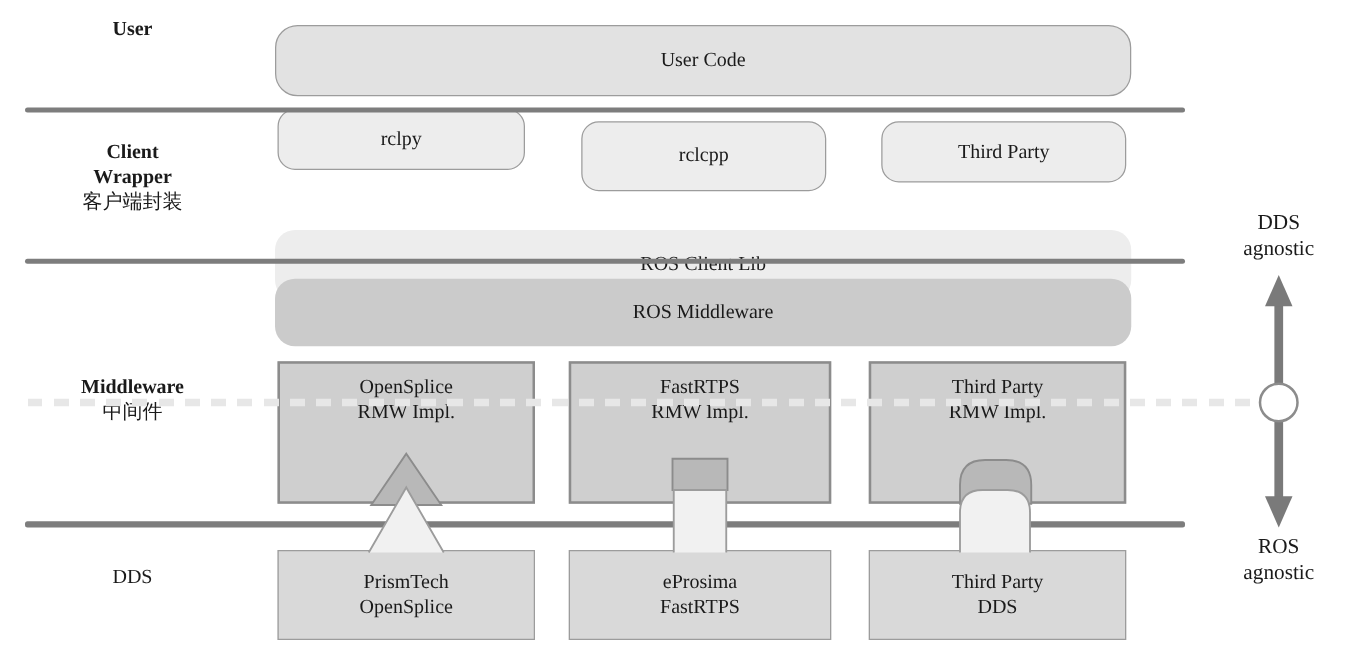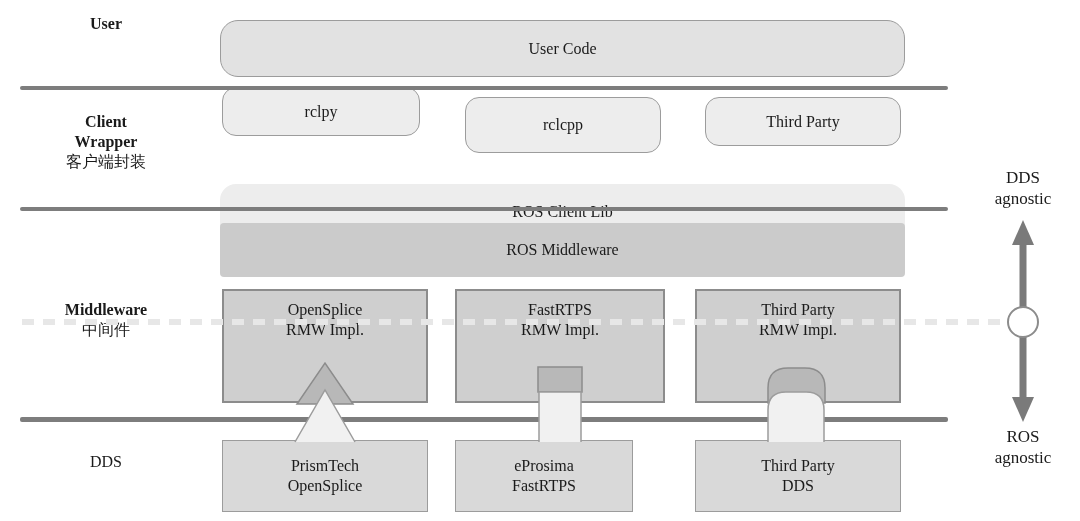--- a/index.html
+++ b/index.html
@@ -26,32 +26,32 @@
   
   .box{position:absolute;display:flex;align-items:center;justify-content:center;
     font-size:16px;text-align:center;z-index:1;box-sizing:border-box;}
   .rounded-big{border:1.5px solid var(--c-box-border,#9c9c9c);border-radius:18px;}
   .rounded-sm{border:1.5px solid var(--c-box-border,#9c9c9c);border-radius:14px;}
   .user-code{left:220px;top:20px;width:685px;height:57px;background:var(--c-box-light,#e2e2e2);}
   .rclpy{left:222px;top:87px;width:198px;height:49px;background:var(--c-box-lightest,#ededed);}
   .rclcpp{left:465px;top:97px;width:196px;height:56px;background:var(--c-box-lightest,#ededed);}
   .thirdparty{left:705px;top:97px;width:196px;height:49px;background:var(--c-box-lightest,#ededed);}
   .rcl{left:220px;top:152px;width:685px;height:56px;background:var(--c-box-lightest,#ededed);border-radius:16px;margin-top:32px;}
-  .rmwbar{left:220px;top:223px;width:685px;height:54px;background:var(--c-box-mid,#cbcbcb);border-radius:4px;}
+  .rmwbar{left:220px;top:223px;width:685px;height:54px;background:var(--c-box-mid,#cbcbcb);border-radius:16px;}
   
   .rmw{border:2px solid var(--c-box-border-dark,#8c8c8c);background:var(--c-box-rmw,#cfcfcf);
     top:289px;height:114px;align-items:flex-start;padding-top:9px;line-height:20px;}
   .rmw1{left:222px;width:206px;}
   .rmw2{left:455px;width:210px;}
   .rmw3{left:695px;width:206px;}
   
   .ddsbox{border:1.5px solid var(--c-box-border,#9c9c9c);background:var(--c-box-dds,#d9d9d9);
     top:440px;height:72px;line-height:20px;}
   .dds1{left:222px;width:206px;}
-  .dds2{left:455px;width:178px;}
+  .dds2{left:455px;width:210px;}
   .dds3{left:695px;width:206px;}
   
   .overlay{position:absolute;left:0;top:0;width:1080px;height:521px;z-index:6;pointer-events:none;}
   .tab-dark{fill:var(--c-tab-dark,#b8b8b8);stroke:var(--c-box-border-dark,#8c8c8c);stroke-width:1.5;}
   .tab-light{fill:var(--c-tab-light,#f1f1f1);stroke:var(--c-box-border,#9c9c9c);stroke-width:1.5;}
   .arrow-part{fill:var(--c-arrow,#7a7a7a);}
   .arrow-shaft{stroke:var(--c-arrow,#7a7a7a);stroke-width:7;}
   .circle-node{fill:#ffffff;stroke:var(--c-box-border-dark,#8c8c8c);stroke-width:2;}
   
   .right-note{position:absolute;left:960px;width:126px;text-align:center;font-size:17px;line-height:21px;z-index:7;}

